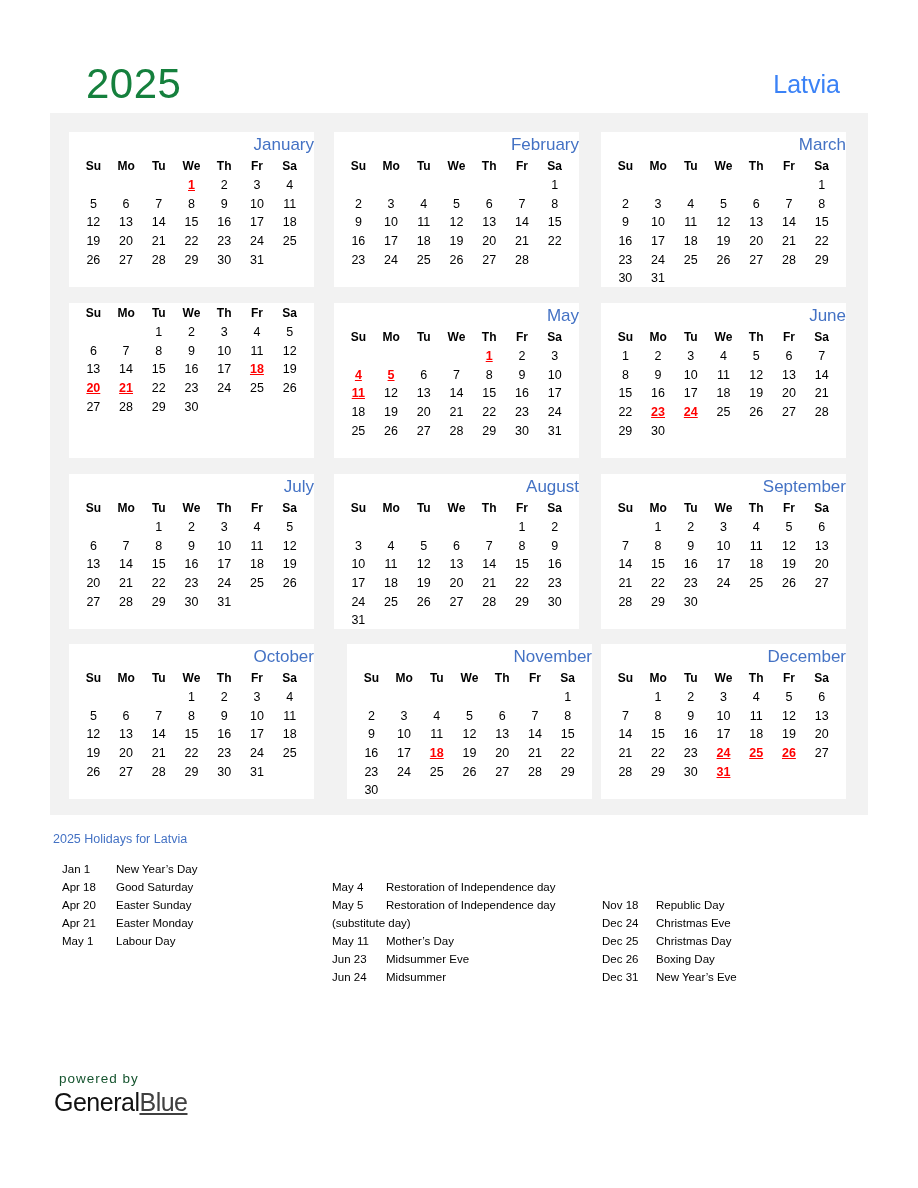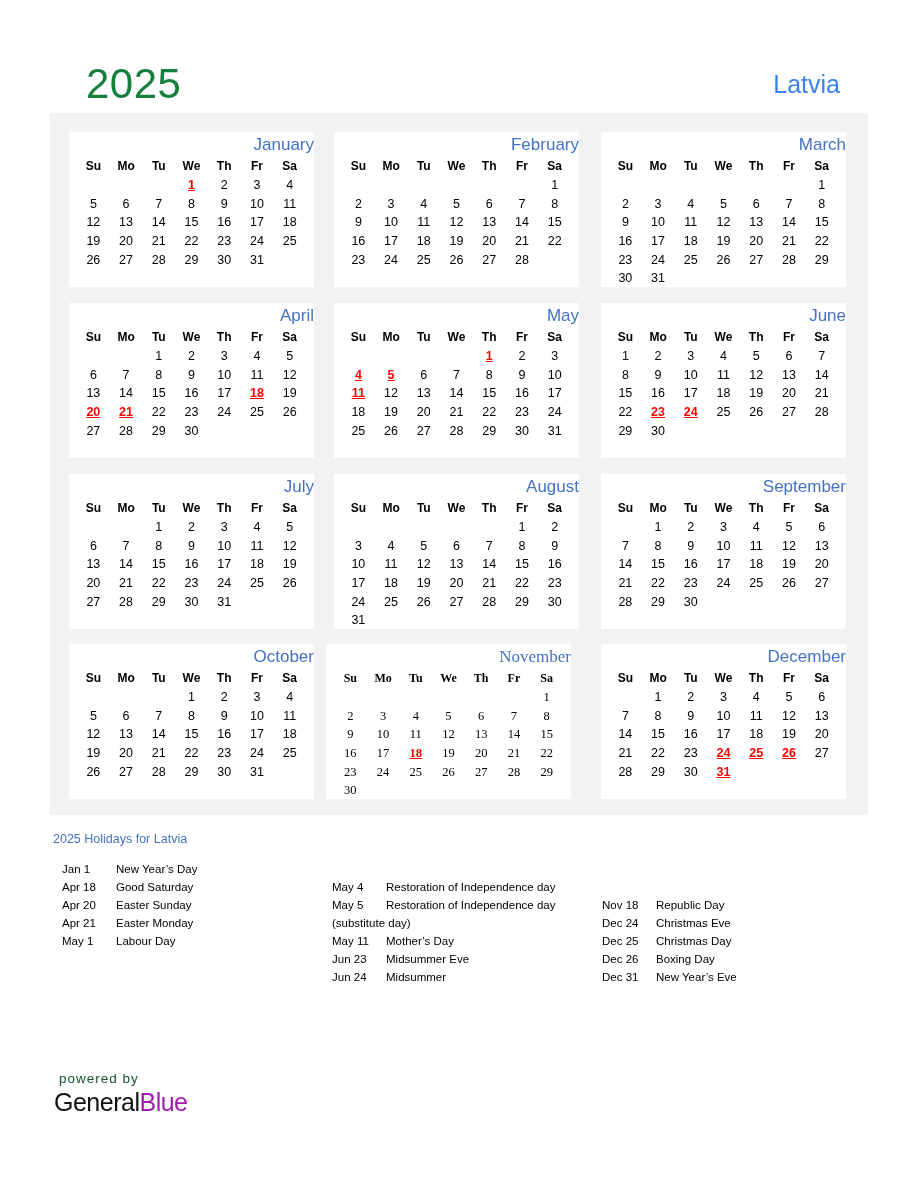--- a/index.html
+++ b/index.html
@@ -12,21 +12,21 @@
   .grid { display:grid; grid-template-columns:repeat(7, 1fr); padding:0 8px; }
   .dow { font-size:12px; font-weight:bold; text-align:center; height:20px; line-height:20px; }
   .day { font-size:12.5px; text-align:center; height:18.7px; line-height:18.7px; }
   .day.hol { color:#ff0000; font-weight:bold; text-decoration:underline; }
   .hol-title { position:absolute; left:53px; top:832px; font-size:12.5px; color:#4472c4; }
   .hcol { position:absolute; font-size:11.5px; }
   .hrow { height:18px; line-height:18px; white-space:nowrap; }
   .hdate { display:inline-block; width:54px; }
   .powered { position:absolute; left:59px; top:1071px; font-size:13.5px; color:#14532d; letter-spacing:1px; }
   .brand { position:absolute; left:54px; top:1088px; font-size:25px; color:#111; letter-spacing:-0.5px; }
-  .brand .blue { color:#a21caf; }
+  .brand .blue { color:#404040;text-decoration:underline; }
 </style>
 </head>
 <body>
 
 <div class="year">2025</div>
 <div class="country">Latvia</div>
 
 <div class="panel" id="panel">
     <div class="month" style="left: 19px; top: 19px;">
       <div class="month-title">January</div>
@@ -163,21 +163,20 @@
         <div class="day">25</div>
         <div class="day">26</div>
         <div class="day">27</div>
         <div class="day">28</div>
         <div class="day">29</div>
         <div class="day">30</div>
         <div class="day">31</div>
       </div>
     </div>
     <div class="month" style="left: 19px; top: 190px;">
-      <div class="month-title">April</div>
       <div class="grid">
         <div class="dow">Su</div>
         <div class="dow">Mo</div>
         <div class="dow">Tu</div>
         <div class="dow">We</div>
         <div class="dow">Th</div>
         <div class="dow">Fr</div>
         <div class="dow">Sa</div>
         <div class="day"></div>
         <div class="day"></div>
@@ -477,21 +476,21 @@
         <div class="day">24</div>
         <div class="day">25</div>
         <div class="day">26</div>
         <div class="day">27</div>
         <div class="day">28</div>
         <div class="day">29</div>
         <div class="day">30</div>
         <div class="day">31</div>
       </div>
     </div>
-    <div class="month" style="left: 276px; top: 531px; font-family: Liberation Serif, serif;">
+    <div class="month" style="left: 297px; top: 531px;">
       <div class="month-title">November</div>
       <div class="grid">
         <div class="dow">Su</div>
         <div class="dow">Mo</div>
         <div class="dow">Tu</div>
         <div class="dow">We</div>
         <div class="dow">Th</div>
         <div class="dow">Fr</div>
         <div class="dow">Sa</div>
         <div class="day"></div>

